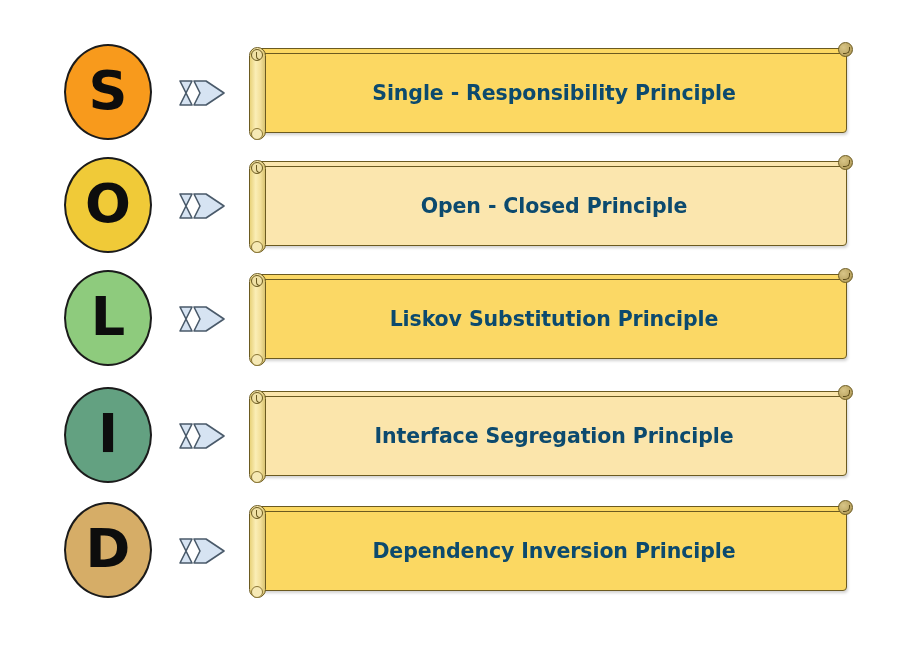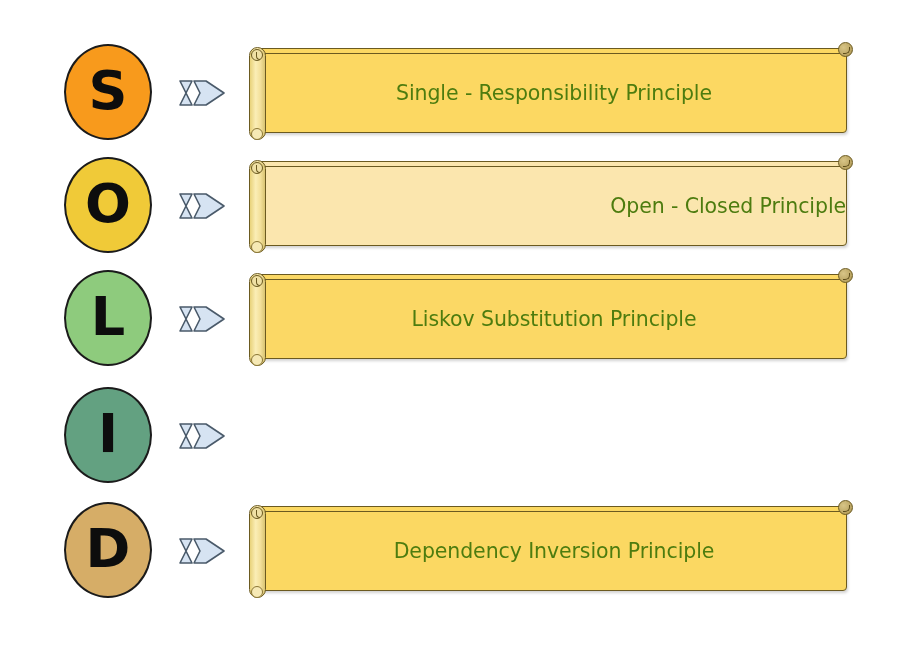--- a/index.html
+++ b/index.html
@@ -133,23 +133,23 @@
     border-radius: 4px;
     box-sizing: border-box;
     display: flex;
     align-items: center;
     justify-content: center;
     box-shadow: 1px 2px 3px rgba(0,0,0,0.18);
     z-index: 2;
   }
   .panel-text {
     font-family: "DejaVu Sans", sans-serif;
-    font-weight: normal;
+    font-weight: bold;
     font-size: 20.5px;
-    color: #4d7c0f;
+    color: #0c4a6e;
     text-align: center;
     letter-spacing: -0.1px;
     white-space: nowrap;
   }
   
   .curl-right-top {
     position: absolute;
     right: -6px;
     top: 0px;
     width: 15px;
@@ -212,21 +212,21 @@
       <div class="letter-badge" style="background: rgb(240, 202, 56); border-color: rgb(27, 27, 27);">
         <span>O</span>
       </div>
       <div class="arrow-wrap">
         <svg width="60" height="46" viewBox="0 0 60 46">
           <path d="M6 11 L18 11 L12 23 L18 35 L6 35 L12 23 Z M20 11 L32 11 L50 23 L32 35 L20 35 L26 23 Z" fill="#d6e3f2" stroke="#4a5a6a" stroke-width="1.6" stroke-linejoin="round"></path>
         </svg>
       </div>
       <div class="scroll">
         <div class="top-lip" style="background: rgb(251, 230, 174);"></div>
-        <div class="panel" style="background: rgb(251, 230, 174); justify-content: flex-end;">
+        <div class="panel" style="background: rgb(251, 230, 174);">
           <div class="panel-text">Open - Closed Principle</div>
         </div>
         <div class="roll-left"></div>
         <div class="curl-left-top"></div>
         <div class="curl-left-bot"></div>
         <div class="curl-right-top"></div>
       </div>
     </div>
     <div class="row" style="top: 268px;">
       <div class="letter-badge" style="background: rgb(142, 203, 125); border-color: rgb(27, 27, 27);">
@@ -250,20 +250,30 @@
     </div>
     <div class="row" style="top: 385px;">
       <div class="letter-badge" style="background: rgb(99, 161, 129); border-color: rgb(27, 27, 27);">
         <span>I</span>
       </div>
       <div class="arrow-wrap">
         <svg width="60" height="46" viewBox="0 0 60 46">
           <path d="M6 11 L18 11 L12 23 L18 35 L6 35 L12 23 Z M20 11 L32 11 L50 23 L32 35 L20 35 L26 23 Z" fill="#d6e3f2" stroke="#4a5a6a" stroke-width="1.6" stroke-linejoin="round"></path>
         </svg>
       </div>
+      <div class="scroll">
+        <div class="top-lip" style="background: rgb(251, 229, 171);"></div>
+        <div class="panel" style="background: rgb(251, 229, 171);">
+          <div class="panel-text">Interface Segregation Principle</div>
+        </div>
+        <div class="roll-left"></div>
+        <div class="curl-left-top"></div>
+        <div class="curl-left-bot"></div>
+        <div class="curl-right-top"></div>
+      </div>
     </div>
     <div class="row" style="top: 500px;">
       <div class="letter-badge" style="background: rgb(214, 173, 103); border-color: rgb(27, 27, 27);">
         <span>D</span>
       </div>
       <div class="arrow-wrap">
         <svg width="60" height="46" viewBox="0 0 60 46">
           <path d="M6 11 L18 11 L12 23 L18 35 L6 35 L12 23 Z M20 11 L32 11 L50 23 L32 35 L20 35 L26 23 Z" fill="#d6e3f2" stroke="#4a5a6a" stroke-width="1.6" stroke-linejoin="round"></path>
         </svg>
       </div>

